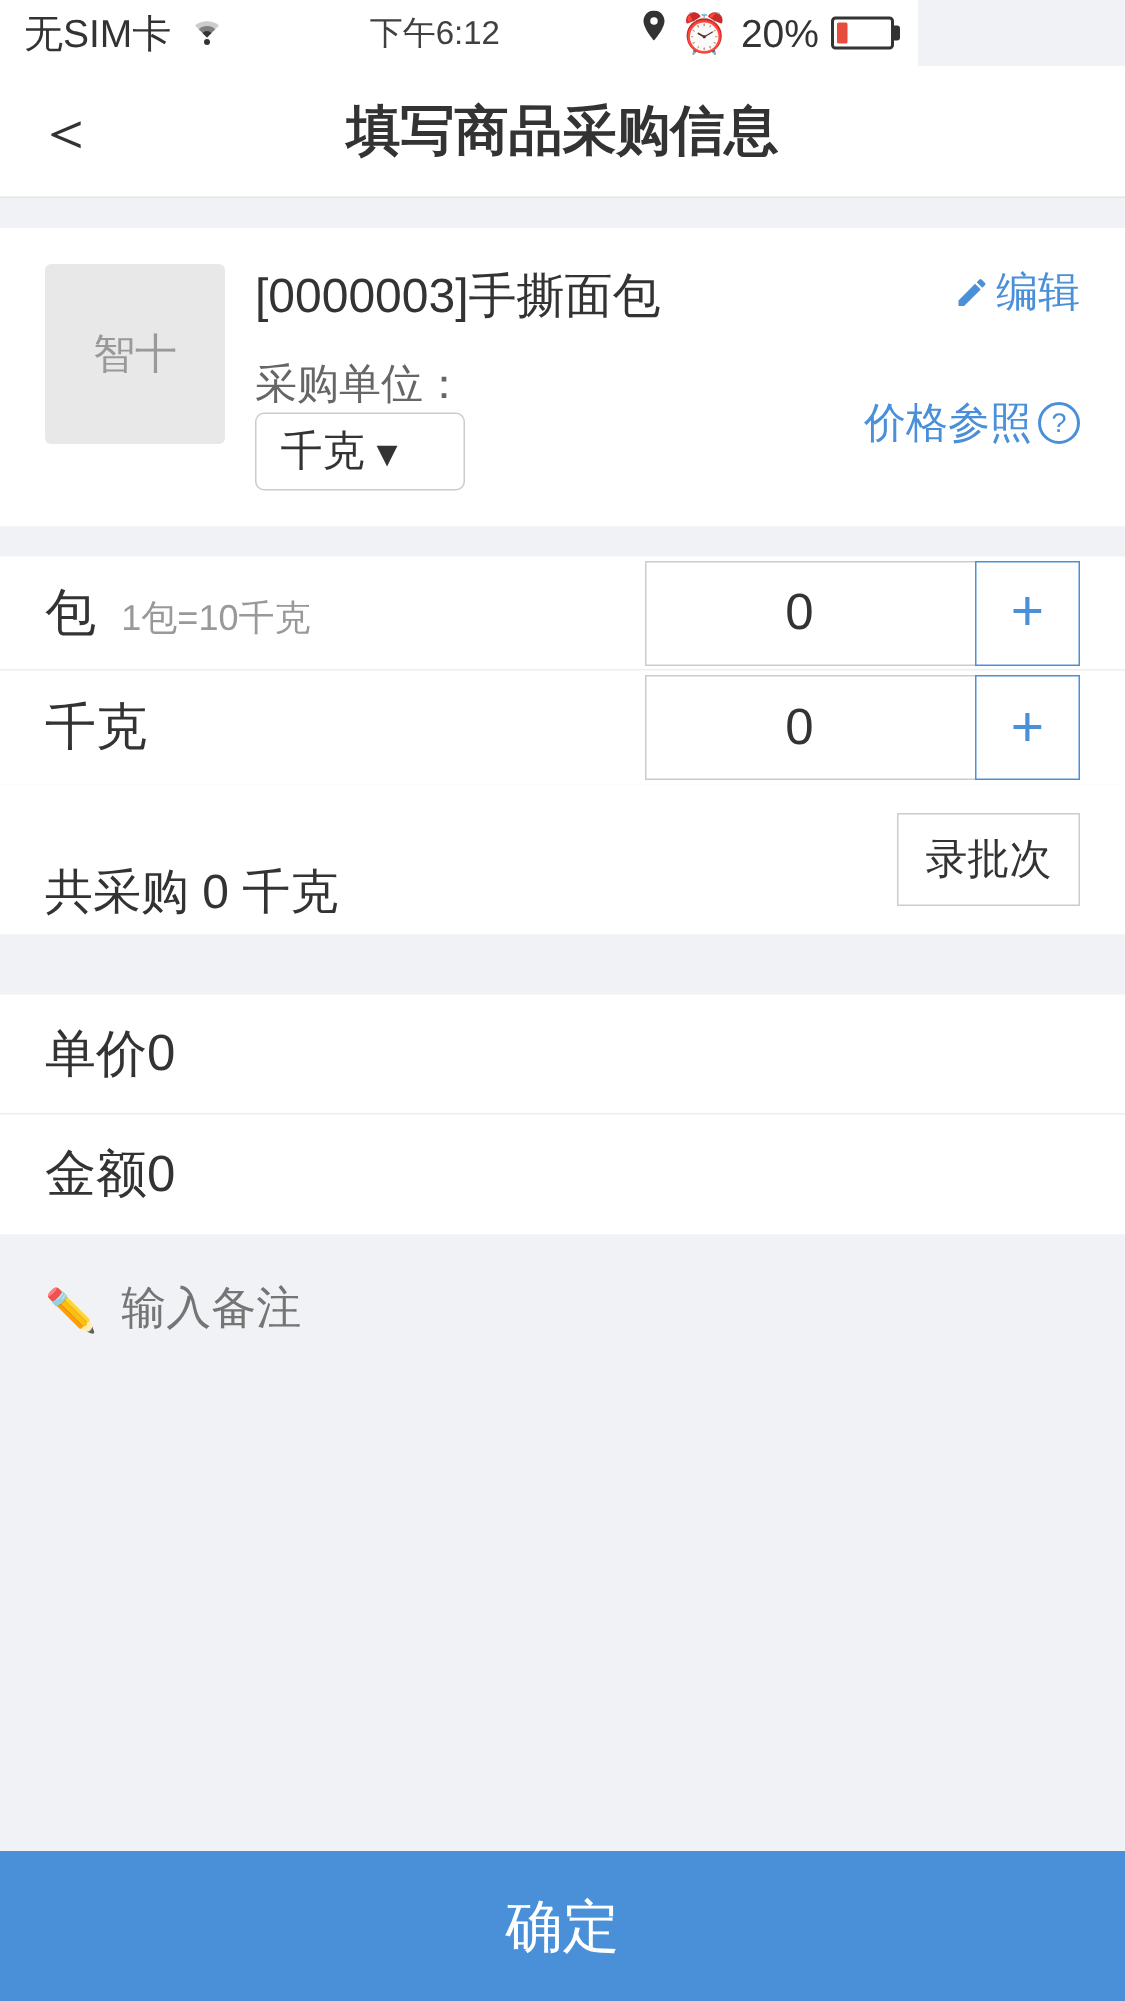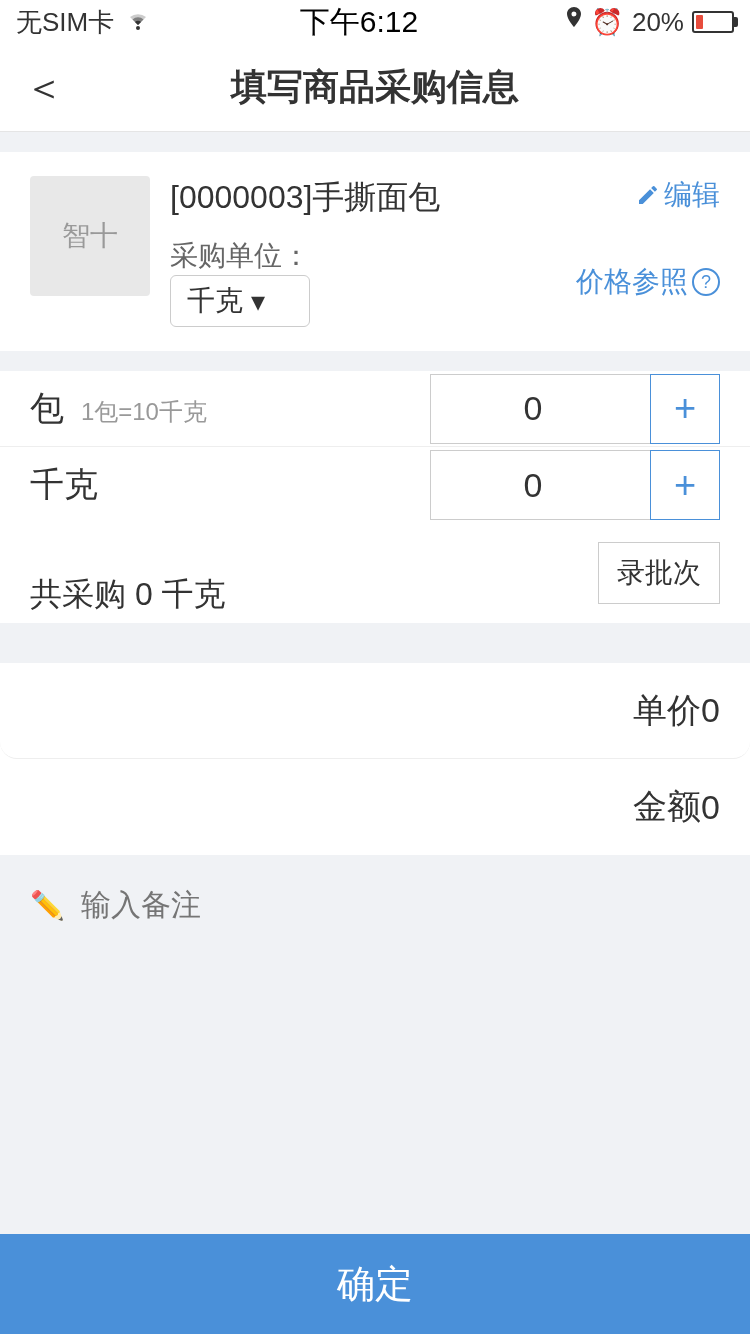--- a/index.html
+++ b/index.html
@@ -8,40 +8,40 @@
       width: 750px;
       min-height: 1334px;
       font-family: -apple-system, "PingFang SC", "Helvetica Neue", Arial, sans-serif;
       background: #f0f2f5;
       font-size: 32px;
       color: #333;
     }
 
     
     .status-bar {
-      width: 750px;
+      width: 612px;
       height: 44px;
       background: #fff;
       display: flex;
       align-items: center;
       justify-content: space-between;
       padding: 0 16px;
       font-size: 28px;
     }
     .status-left {
       display: flex;
       align-items: center;
       gap: 8px;
       font-size: 26px;
       color: #333;
     }
     .status-center {
-      font-size: 30px;
+      font-size: 22px;
       font-weight: 500;
-      color: #000000;
+      color: #404040;
     }
     .status-right {
       display: flex;
       align-items: center;
       gap: 8px;
       font-size: 26px;
       color: #333;
     }
     .battery {
       display: inline-flex;
@@ -262,25 +262,24 @@
     }
 
     
     .info-section {
       background: #fff;
       margin-top: 20px;
     }
     .info-row {
       display: flex;
       align-items: center;
-      justify-content: flex-end;
+      justify-content: flex-start;
       padding: 0 30px;
-      height: 96px;
+      height: 80px;
       border-bottom: 1px solid #eee;
-      border-radius: 17px;
     }
     .info-row:last-child {
       border-bottom: none;
     }
     .info-label {
       font-size: 34px;
       color: #333;
     }
     .info-value {
       font-size: 34px;

